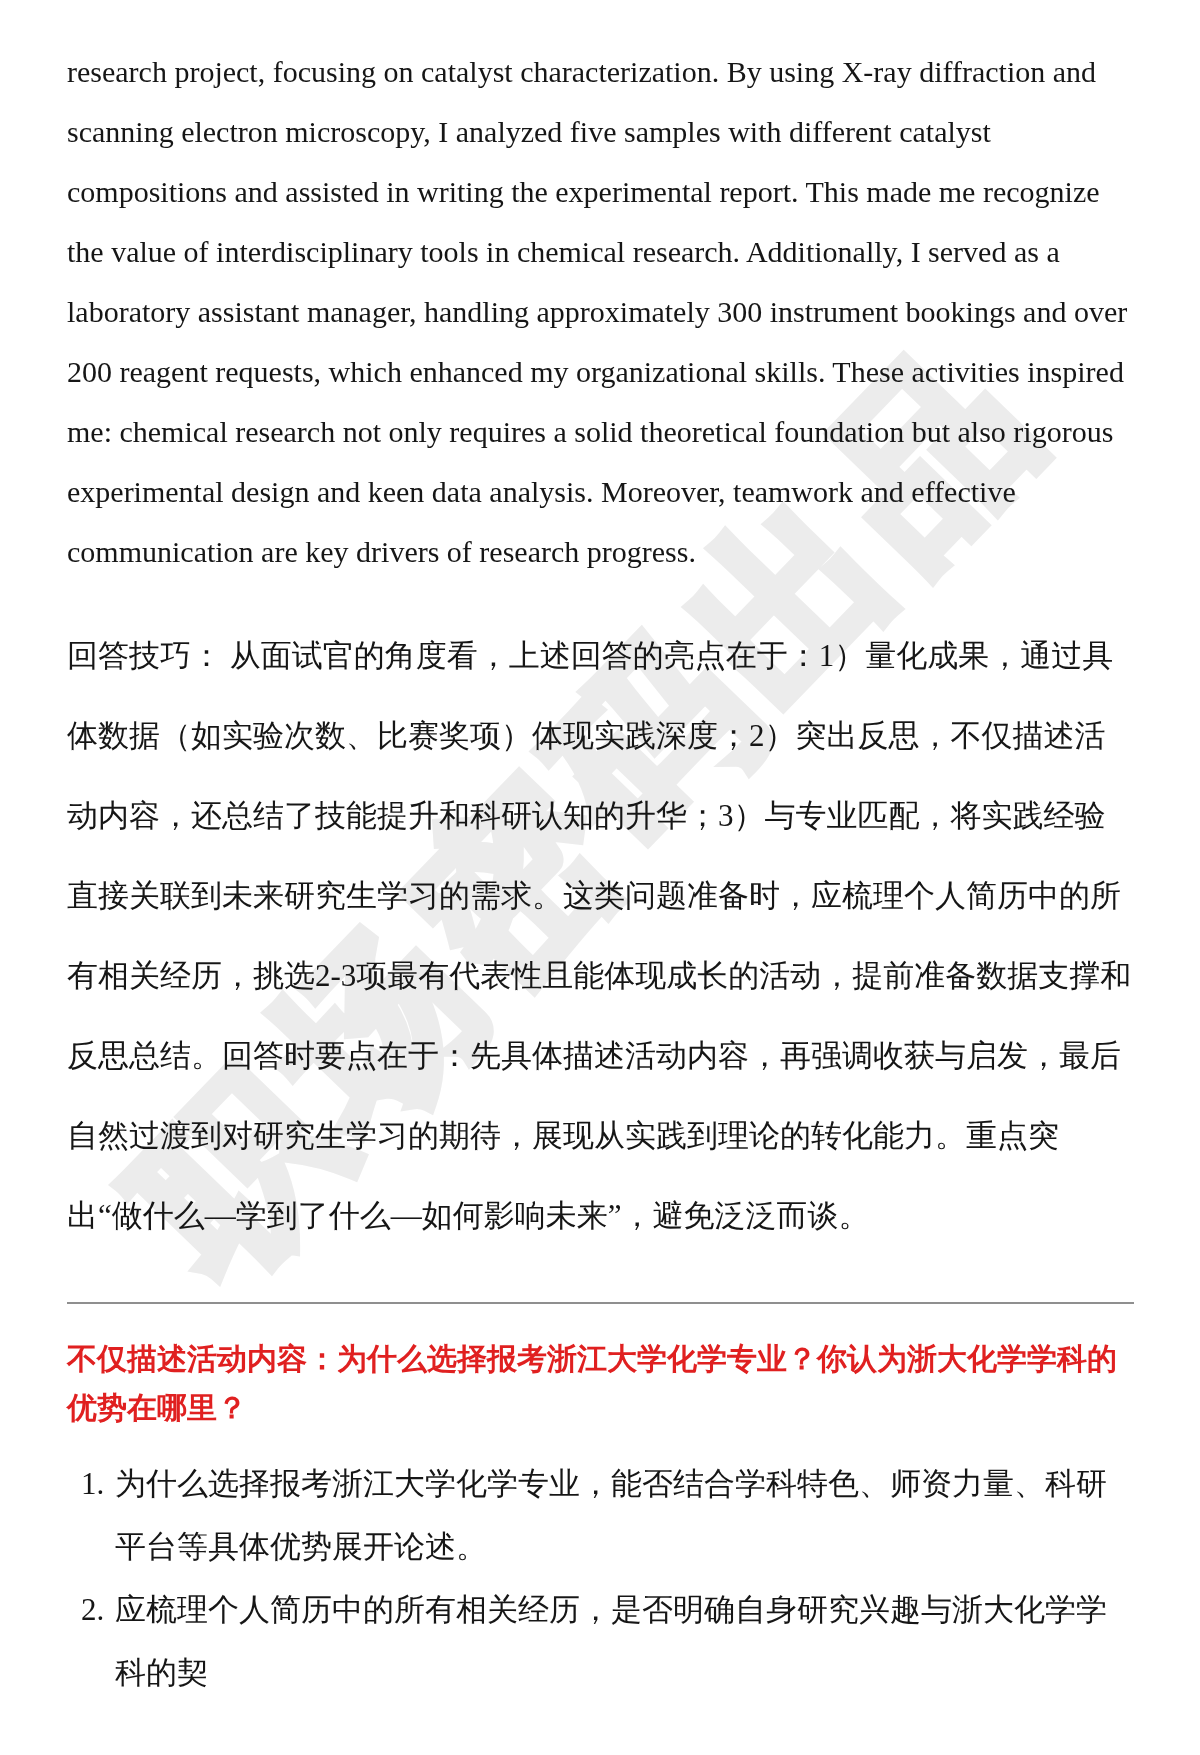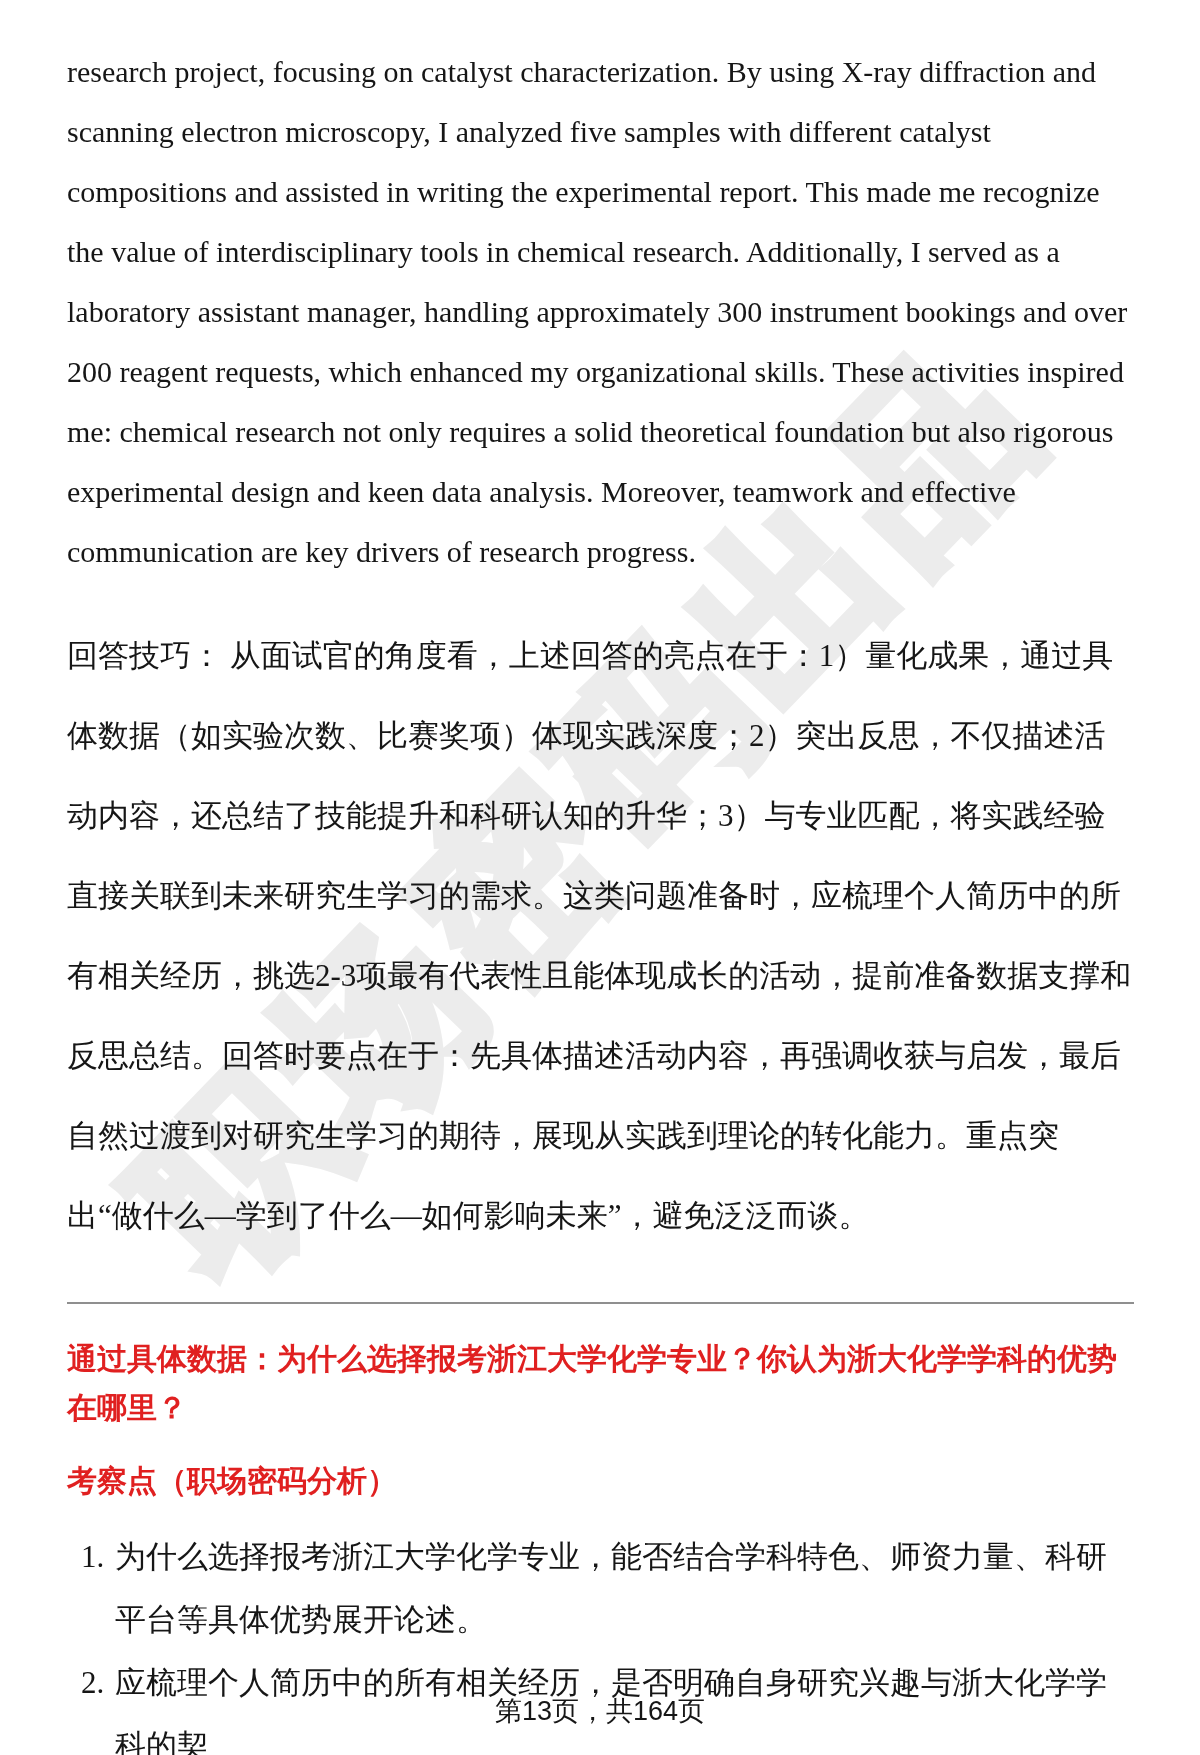--- a/index.html
+++ b/index.html
@@ -103,32 +103,30 @@
   <div class="watermark">职场密码出品</div>
 
   <div class="content">
 
     <p class="en-para">research project, focusing on catalyst characterization. By using X-ray diffraction and scanning electron microscopy, I analyzed five samples with different catalyst compositions and assisted in writing the experimental report. This made me recognize the value of interdisciplinary tools in chemical research. Additionally, I served as a laboratory assistant manager, handling approximately 300 instrument bookings and over 200 reagent requests, which enhanced my organizational skills. These activities inspired me: chemical research not only requires a solid theoretical foundation but also rigorous experimental design and keen data analysis. Moreover, teamwork and effective communication are key drivers of research progress.</p>
 
     <p class="zh-para">回答技巧： 从面试官的角度看，上述回答的亮点在于：1）量化成果，通过具体数据（如实验次数、比赛奖项）体现实践深度；2）突出反思，不仅描述活动内容，还总结了技能提升和科研认知的升华；3）与专业匹配，将实践经验直接关联到未来研究生学习的需求。这类问题准备时，应梳理个人简历中的所有相关经历，挑选2-3项最有代表性且能体现成长的活动，提前准备数据支撑和反思总结。回答时要点在于：先具体描述活动内容，再强调收获与启发，最后自然过渡到对研究生学习的期待，展现从实践到理论的转化能力。重点突出“做什么—学到了什么—如何影响未来”，避免泛泛而谈。</p>
 
     <hr class="divider">
 
-    <h2 class="red-heading">通过具体数据：为什么选择报考浙江大学化学专业？你认为浙大化学学科的优势在哪里？</h2>
+    <h2 class="red-heading">不仅描述活动内容：为什么选择报考浙江大学化学专业？你认为浙大化学学科的优势在哪里？</h2>
 
-    <h3 class="red-subheading">考察点（职场密码分析）</h3>
 
     <div class="points-list">
       <div class="point-item">
         <span class="point-num">1.</span>
         <span class="point-text">为什么选择报考浙江大学化学专业，能否结合学科特色、师资力量、科研平台等具体优势展开论述。</span>
       </div>
       <div class="point-item">
         <span class="point-num">2.</span>
         <span class="point-text">应梳理个人简历中的所有相关经历，是否明确自身研究兴趣与浙大化学学科的契</span>
       </div>
     </div>
 
   </div>
 
-  <div class="page-footer">第13页，共164页</div>
 
 </div>
 
 </body></html>

